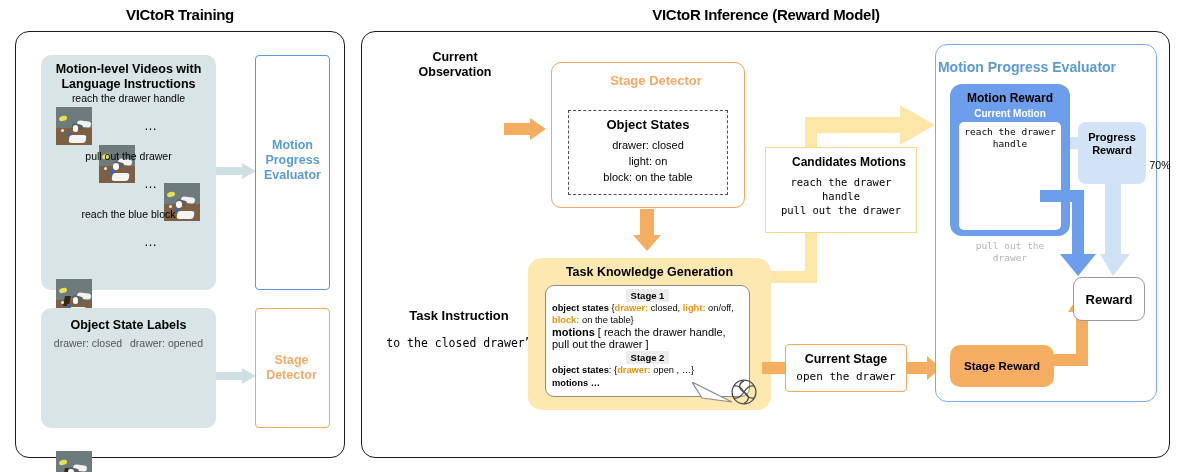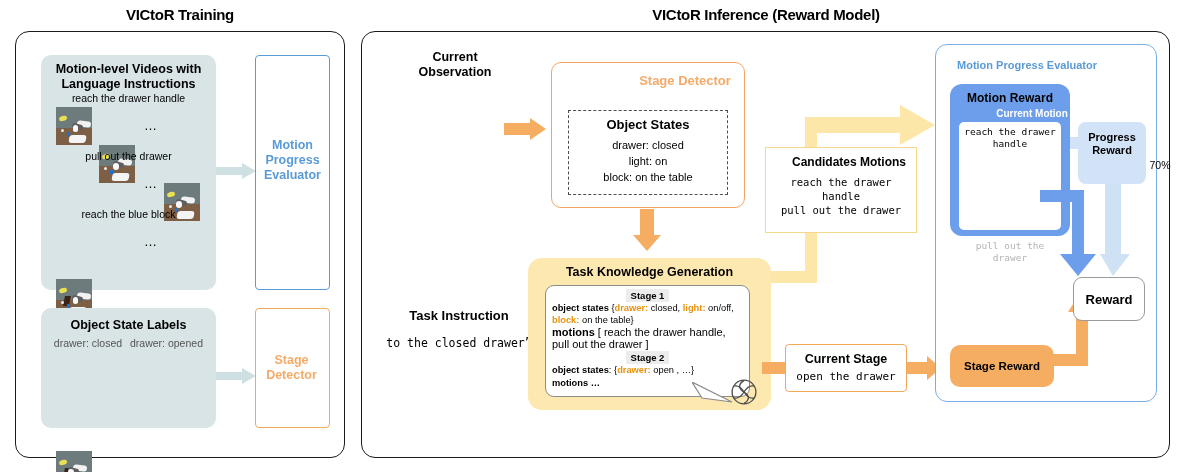--- a/index.html
+++ b/index.html
@@ -191,21 +191,21 @@
   <div>Observation</div>
 </div>
 
 <div class="abs" style="left:504px;top:118px;width:42px;height:22px;">
   <svg width="42" height="22" viewBox="0 0 42 22">
       <path d="M0 5 H26 V0 L42 11 L26 22 V17 H0 Z" fill="#f5ad62"></path>
     </svg>
 </div>
 
 <div class="abs orange-round" style="left:551px;top:62px;width:194px;height:146px;"></div>
-<div class="abs lbl-orange" style="left:551px;top:73px;width:210px;text-align:center;font-size:13px;padding-left:29px;">Stage Detector</div>
+<div class="abs lbl-orange" style="left:551px;top:73px;width:210px;text-align:center;font-size:13px;">Stage Detector</div>
 <div class="abs dashed" style="left:568px;top:110px;width:160px;height:85px;"></div>
 <div class="abs" style="left:568px;top:117px;width:160px;text-align:center;font-weight:bold;font-size:13px;">Object States</div>
 <div class="abs" style="left:568px;top:137px;width:160px;text-align:center;font-size:11px;line-height:16px;">
   <div>drawer: closed</div>
   <div>light: on</div>
   <div>block: on the table</div>
 </div>
 
 <div class="abs" style="left:633px;top:209px;width:28px;height:42px;">
   <svg width="28" height="42" viewBox="0 0 28 42">
@@ -278,27 +278,27 @@
 <div class="abs" style="left:785px;top:352px;width:122px;text-align:center;font-weight:bold;font-size:12.5px;">Current Stage</div>
 <div class="abs mono" style="left:785px;top:370px;width:122px;text-align:center;font-size:11px;">open the drawer</div>
 
 <div class="abs" style="left:907px;top:356px;width:34px;height:24px;">
   <svg width="34" height="24" viewBox="0 0 34 24">
       <path d="M0 6 H20 V0 L34 12 L20 24 V18 H0 Z" fill="#f5ad62"></path>
     </svg>
 </div>
 
 <div class="abs blue-round-outline" style="left:935px;top:44px;width:222px;height:358px;"></div>
-<div class="abs lbl-blue" style="left:935px;top:59px;width:184px;text-align:center;font-size:11px;">Motion Progress Evaluator</div>
+<div class="abs lbl-blue" style="left:935px;top:59px;width:184px;text-align:center;font-size:14px;">Motion Progress Evaluator</div>
 
 <div class="abs lightblue-solid" style="left:1040px;top:137px;width:44px;height:12px;border-radius:0;"></div>
 
 <div class="abs blue-solid" style="left:950px;top:84px;width:120px;height:152px;"></div>
 <div class="abs" style="left:950px;top:91px;width:120px;text-align:center;font-weight:bold;font-size:12px;color:#000;">Motion Reward</div>
-<div class="abs" style="left:950px;top:108px;width:120px;text-align:center;font-weight:bold;font-size:10px;color:#fff;padding-left:22px;">Current Motion</div>
+<div class="abs" style="left:950px;top:108px;width:120px;text-align:center;font-weight:bold;font-size:10px;color:#fff;">Current Motion</div>
 <div class="abs" style="left:959px;top:122px;width:102px;height:108px;background:#fff;border-radius:5px;"></div>
 <div class="abs mono" style="left:959px;top:126px;width:102px;text-align:center;font-size:9.5px;line-height:12px;">
   <div>reach the drawer</div>
   <div>handle</div>
 </div>
 
 <div class="abs mono" style="left:959px;top:240px;width:102px;text-align:center;font-size:9.5px;line-height:12px;color:#b4b4b4;">
   <div>pull out the</div>
   <div>drawer</div>
 </div>

